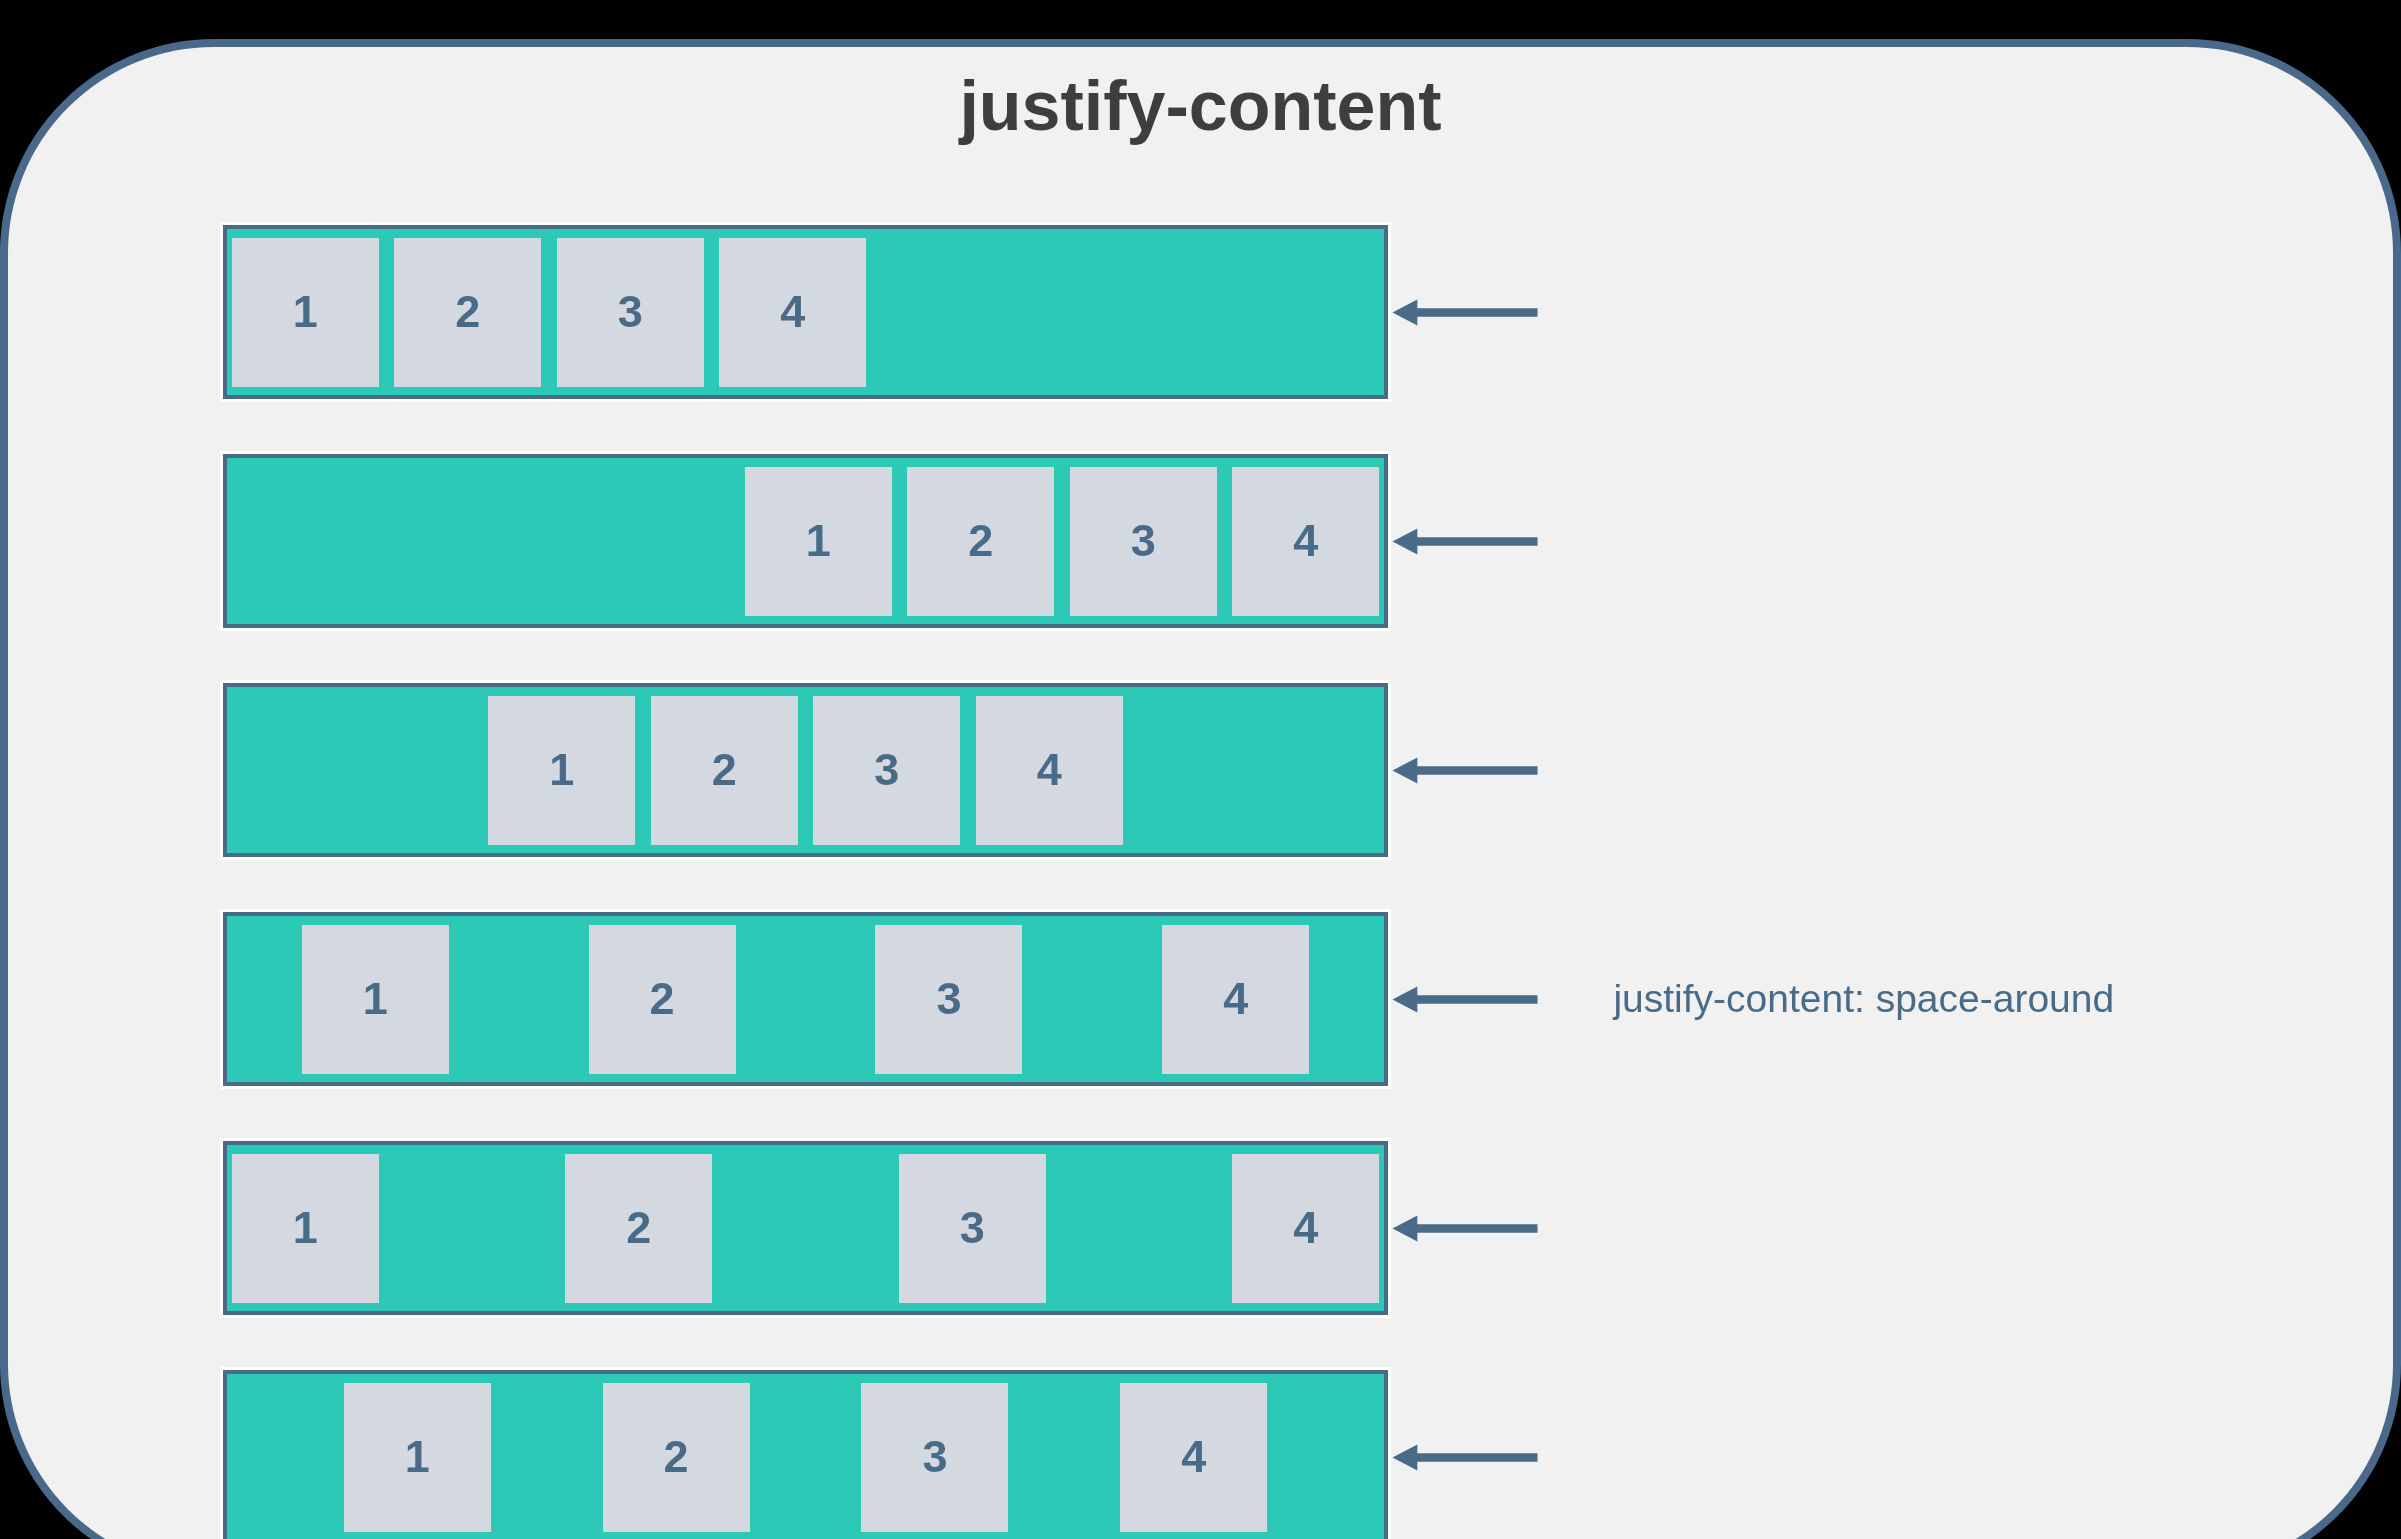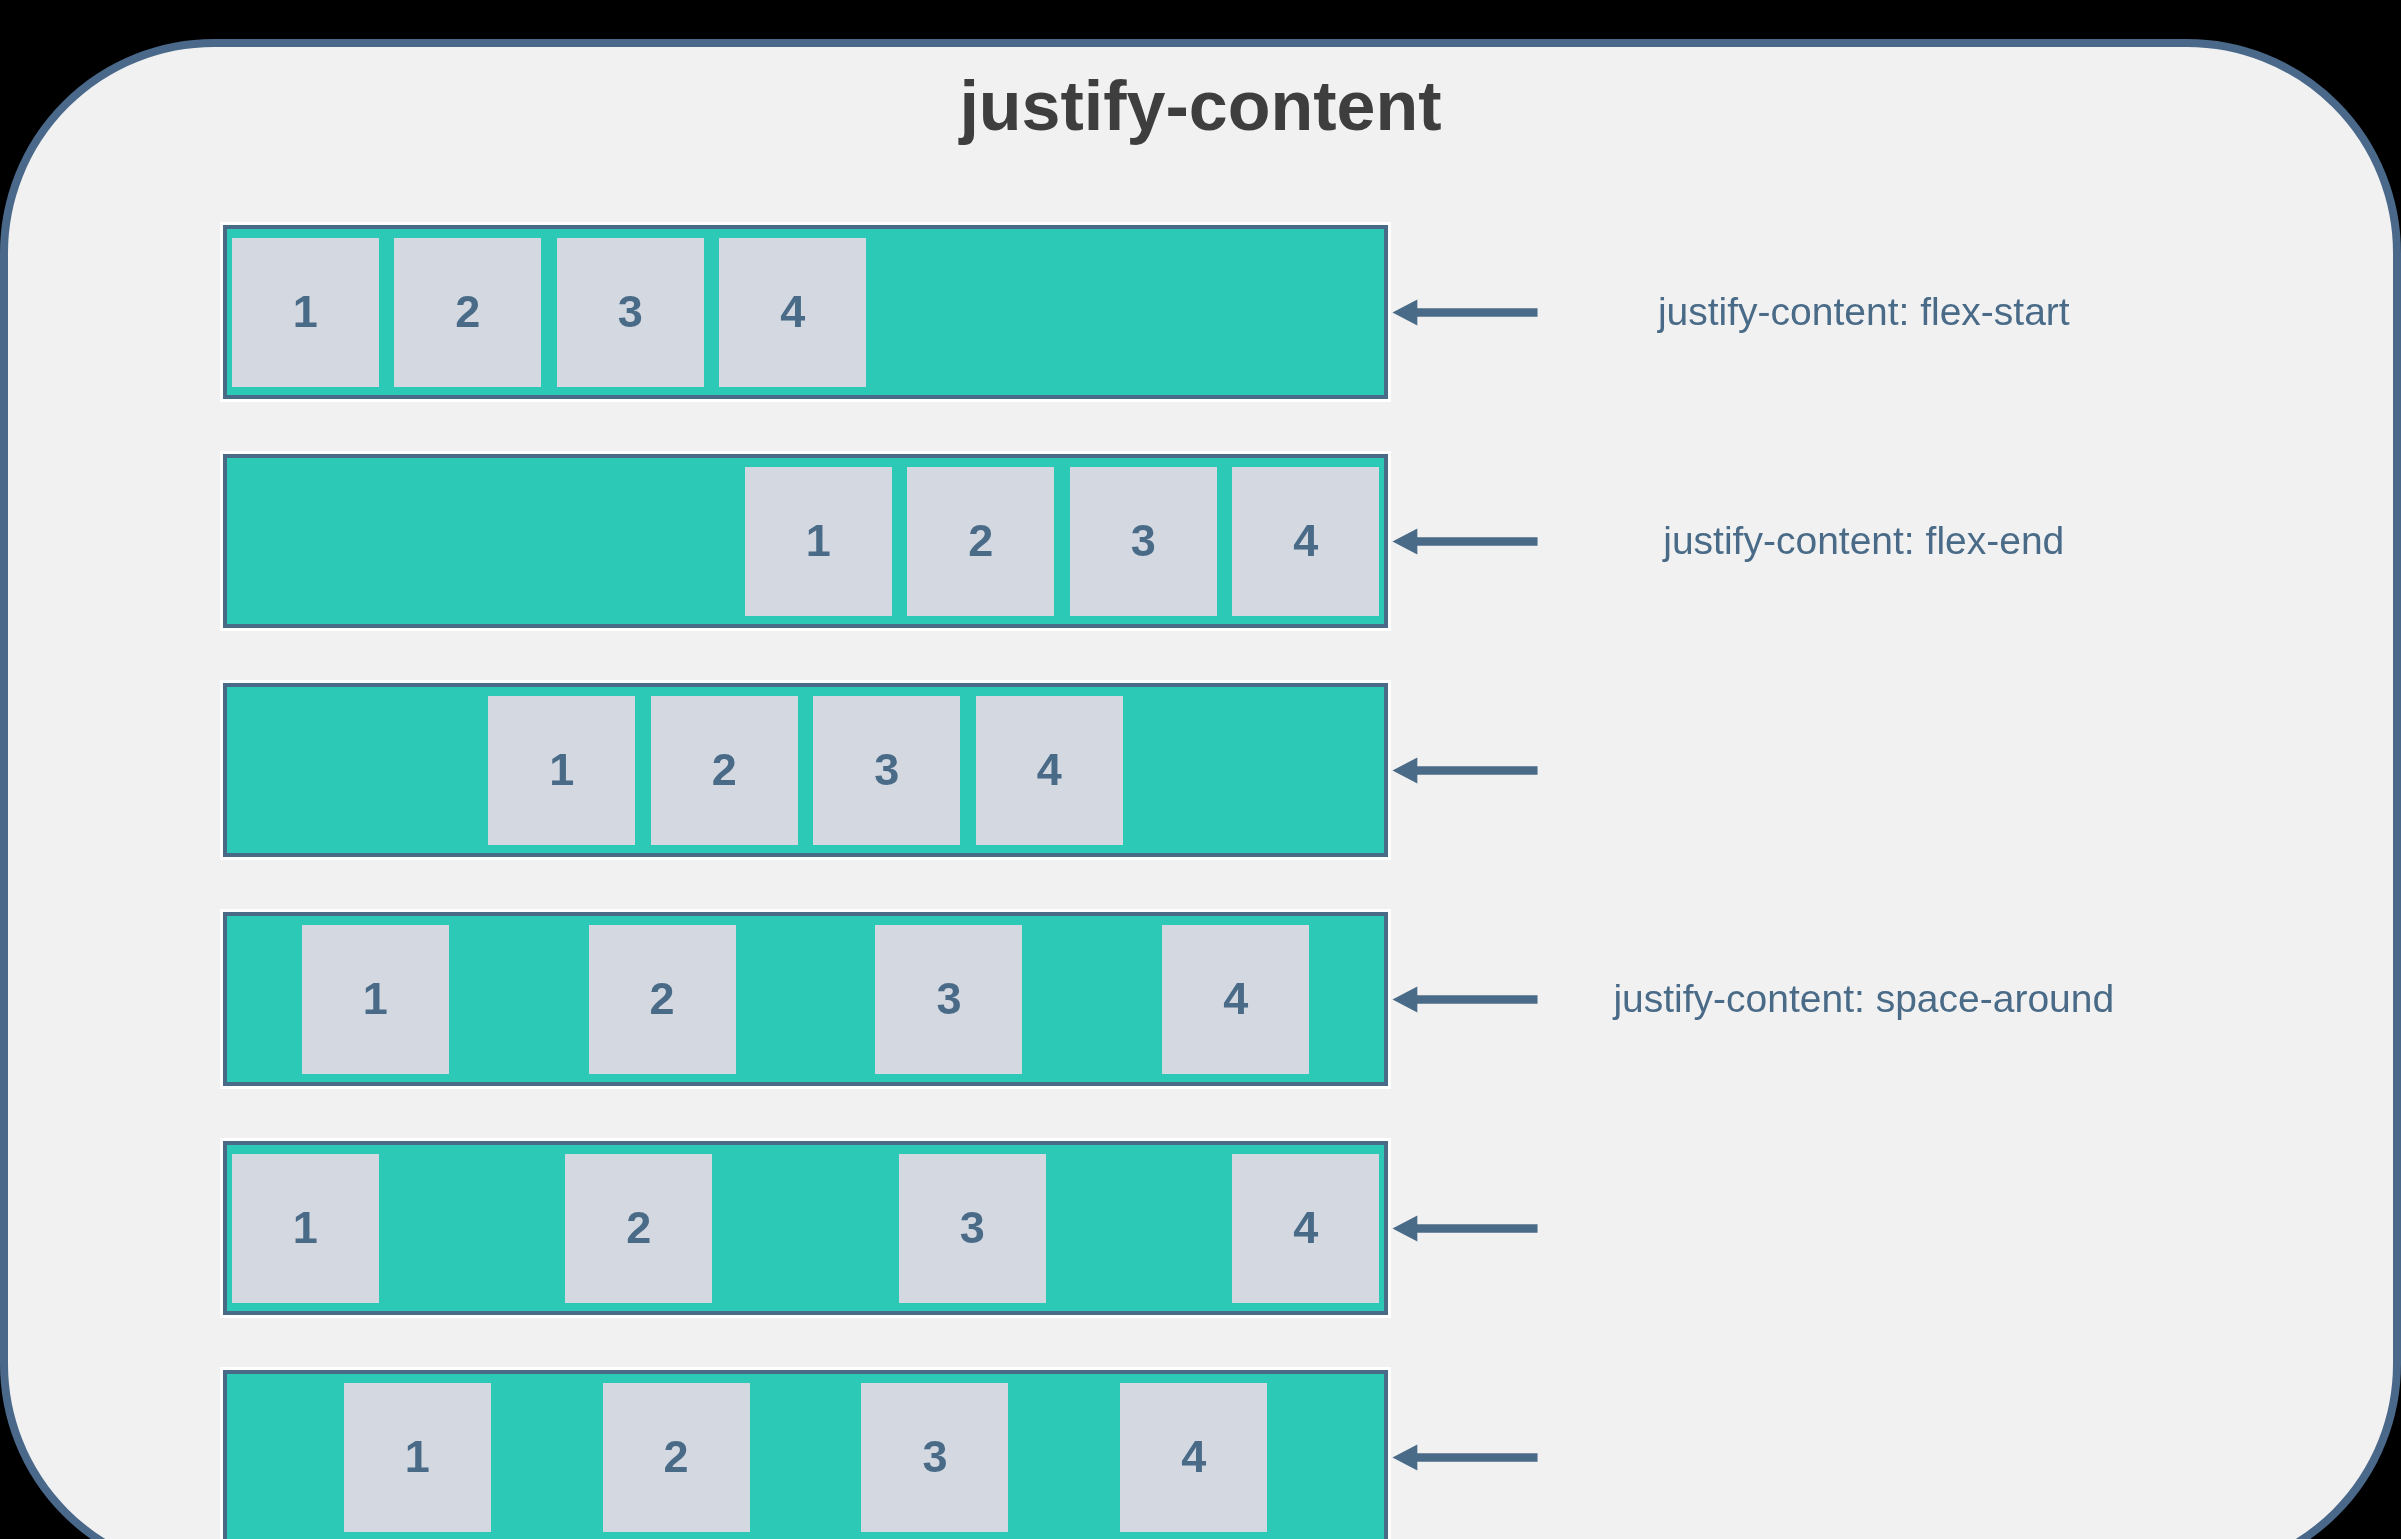--- a/index.html
+++ b/index.html
@@ -91,34 +91,32 @@
     <div class="row">
       <div class="bar jc-flex-start">
         <div class="item">1</div>
         <div class="item">2</div>
         <div class="item">3</div>
         <div class="item">4</div>
       </div>
       <svg class="arrow" viewBox="0 0 245 76" xmlns="http://www.w3.org/2000/svg">
         <polygon points="0,38 42,16 42,31 245,31 245,45 42,45 42,60"></polygon>
       </svg>
-      <div class="label">justify-content: flex-start</div>
     </div>
 
     <div class="row">
       <div class="bar jc-flex-end">
         <div class="item">1</div>
         <div class="item">2</div>
         <div class="item">3</div>
         <div class="item">4</div>
       </div>
       <svg class="arrow" viewBox="0 0 245 76" xmlns="http://www.w3.org/2000/svg">
         <polygon points="0,38 42,16 42,31 245,31 245,45 42,45 42,60"></polygon>
       </svg>
-      <div class="label">justify-content: flex-end</div>
     </div>
 
     <div class="row">
       <div class="bar jc-center">
         <div class="item">1</div>
         <div class="item">2</div>
         <div class="item">3</div>
         <div class="item">4</div>
       </div>
       <svg class="arrow" viewBox="0 0 245 76" xmlns="http://www.w3.org/2000/svg">

